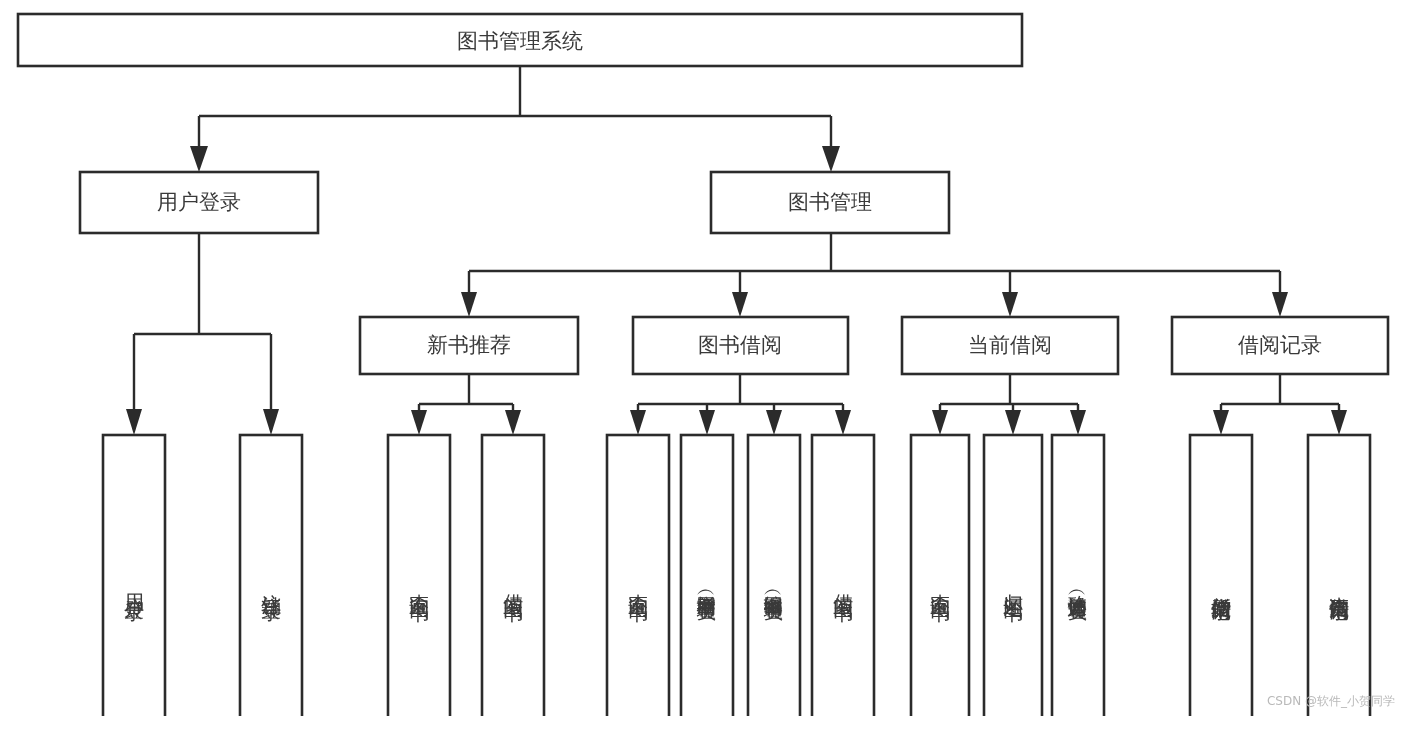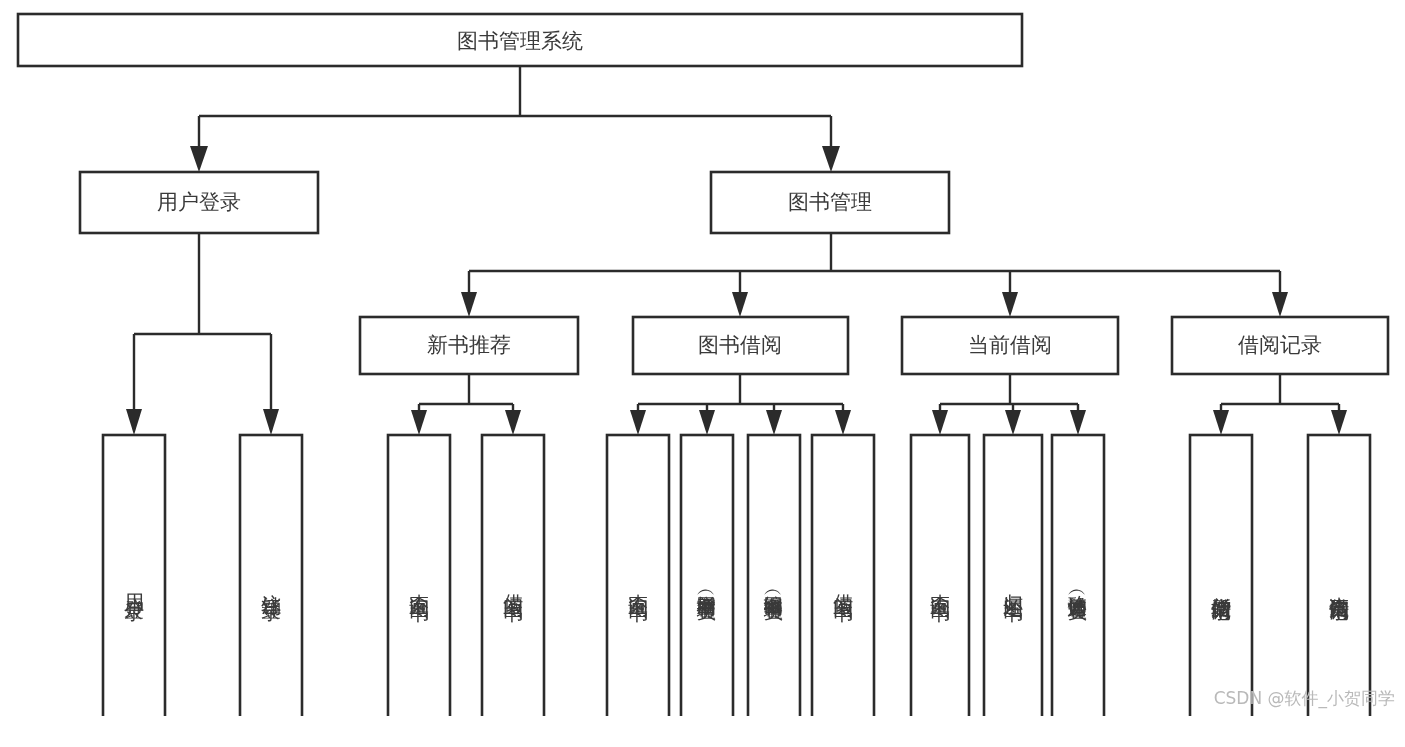--- a/index.html
+++ b/index.html
@@ -61,21 +61,21 @@
     color: #3a3a3a;
     letter-spacing: 3px;
     white-space: nowrap;
     text-align: center;
   }
   .watermark {
     position: absolute;
     right: 10px;
     bottom: 6px;
     font-family: "DejaVu Sans", "Liberation Sans", sans-serif;
-    font-size: 17px;
+    font-size: 12px;
     color: #b9b9b9;
     white-space: nowrap;
   }
 </style>
 </head>
 <body>
 
 <div id="diagram-root">
 
   <svg class="canvas" viewBox="0 0 1405 747">

